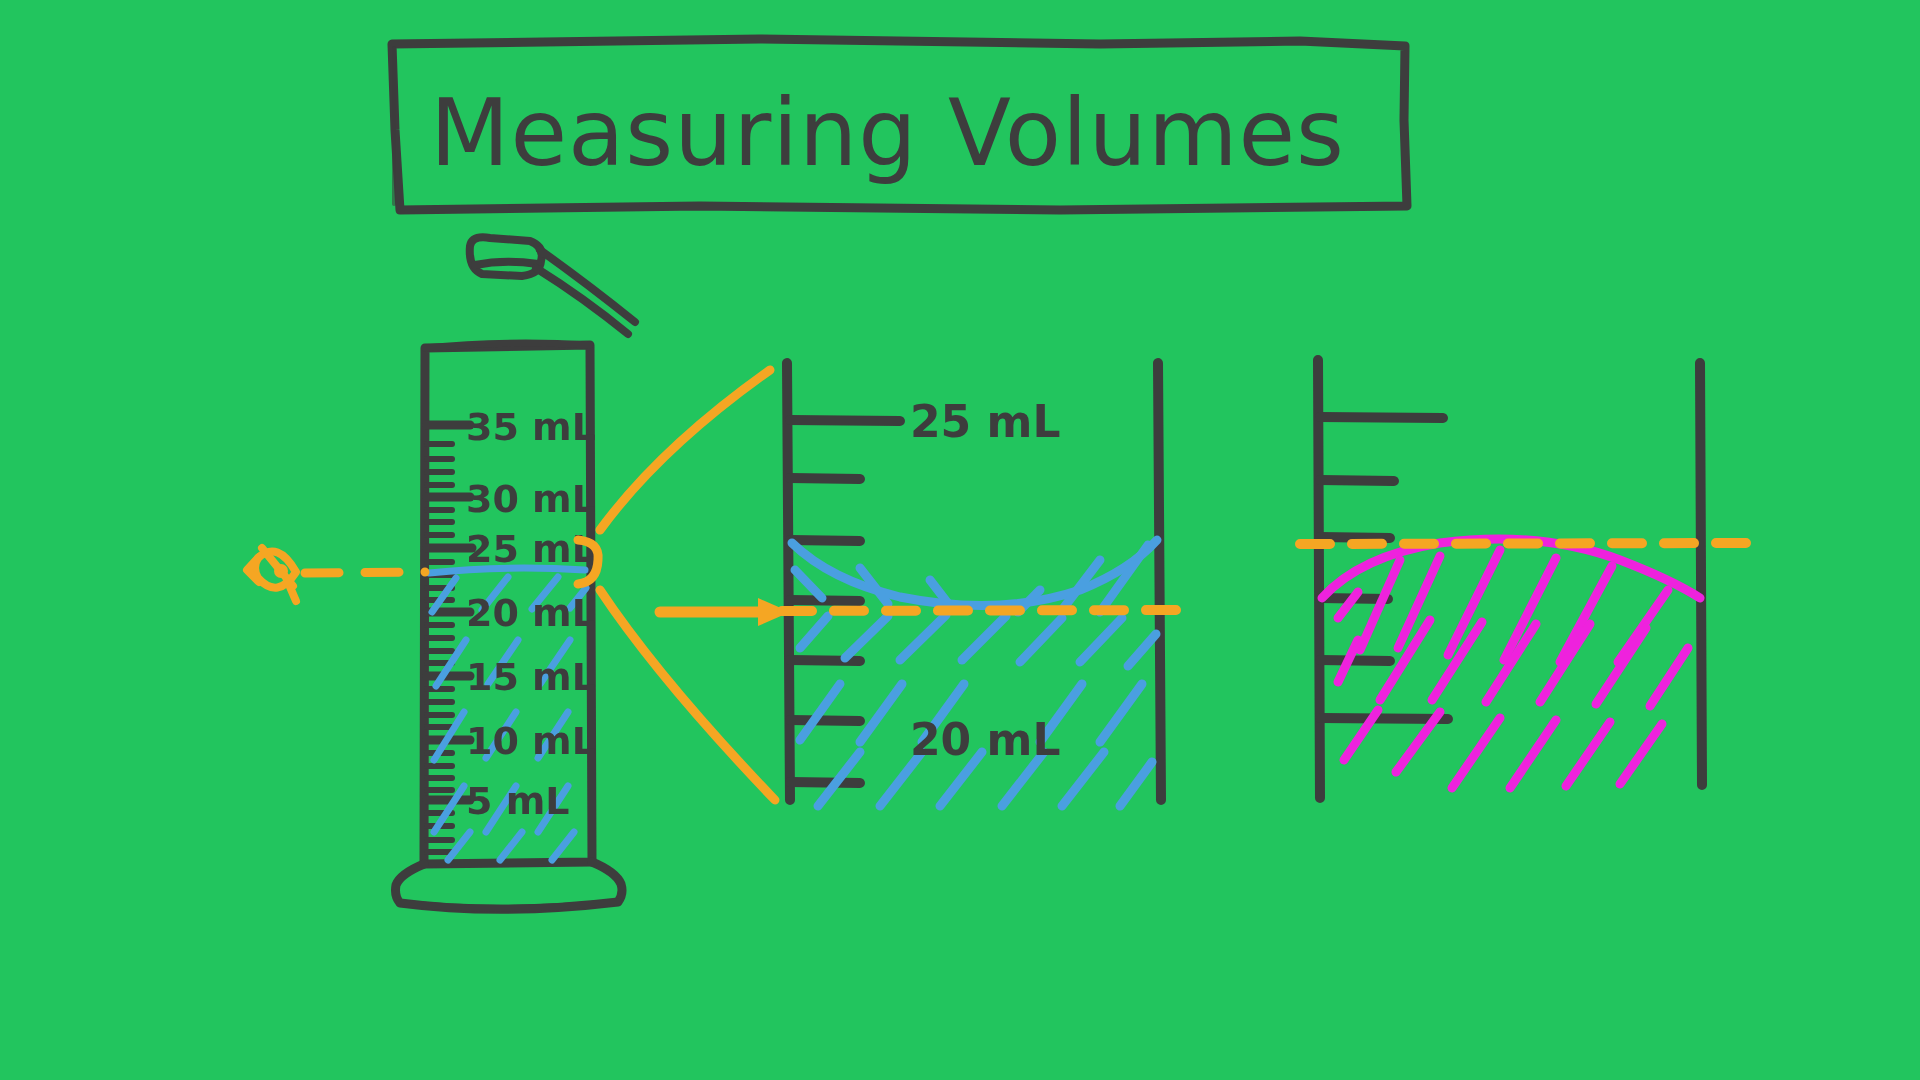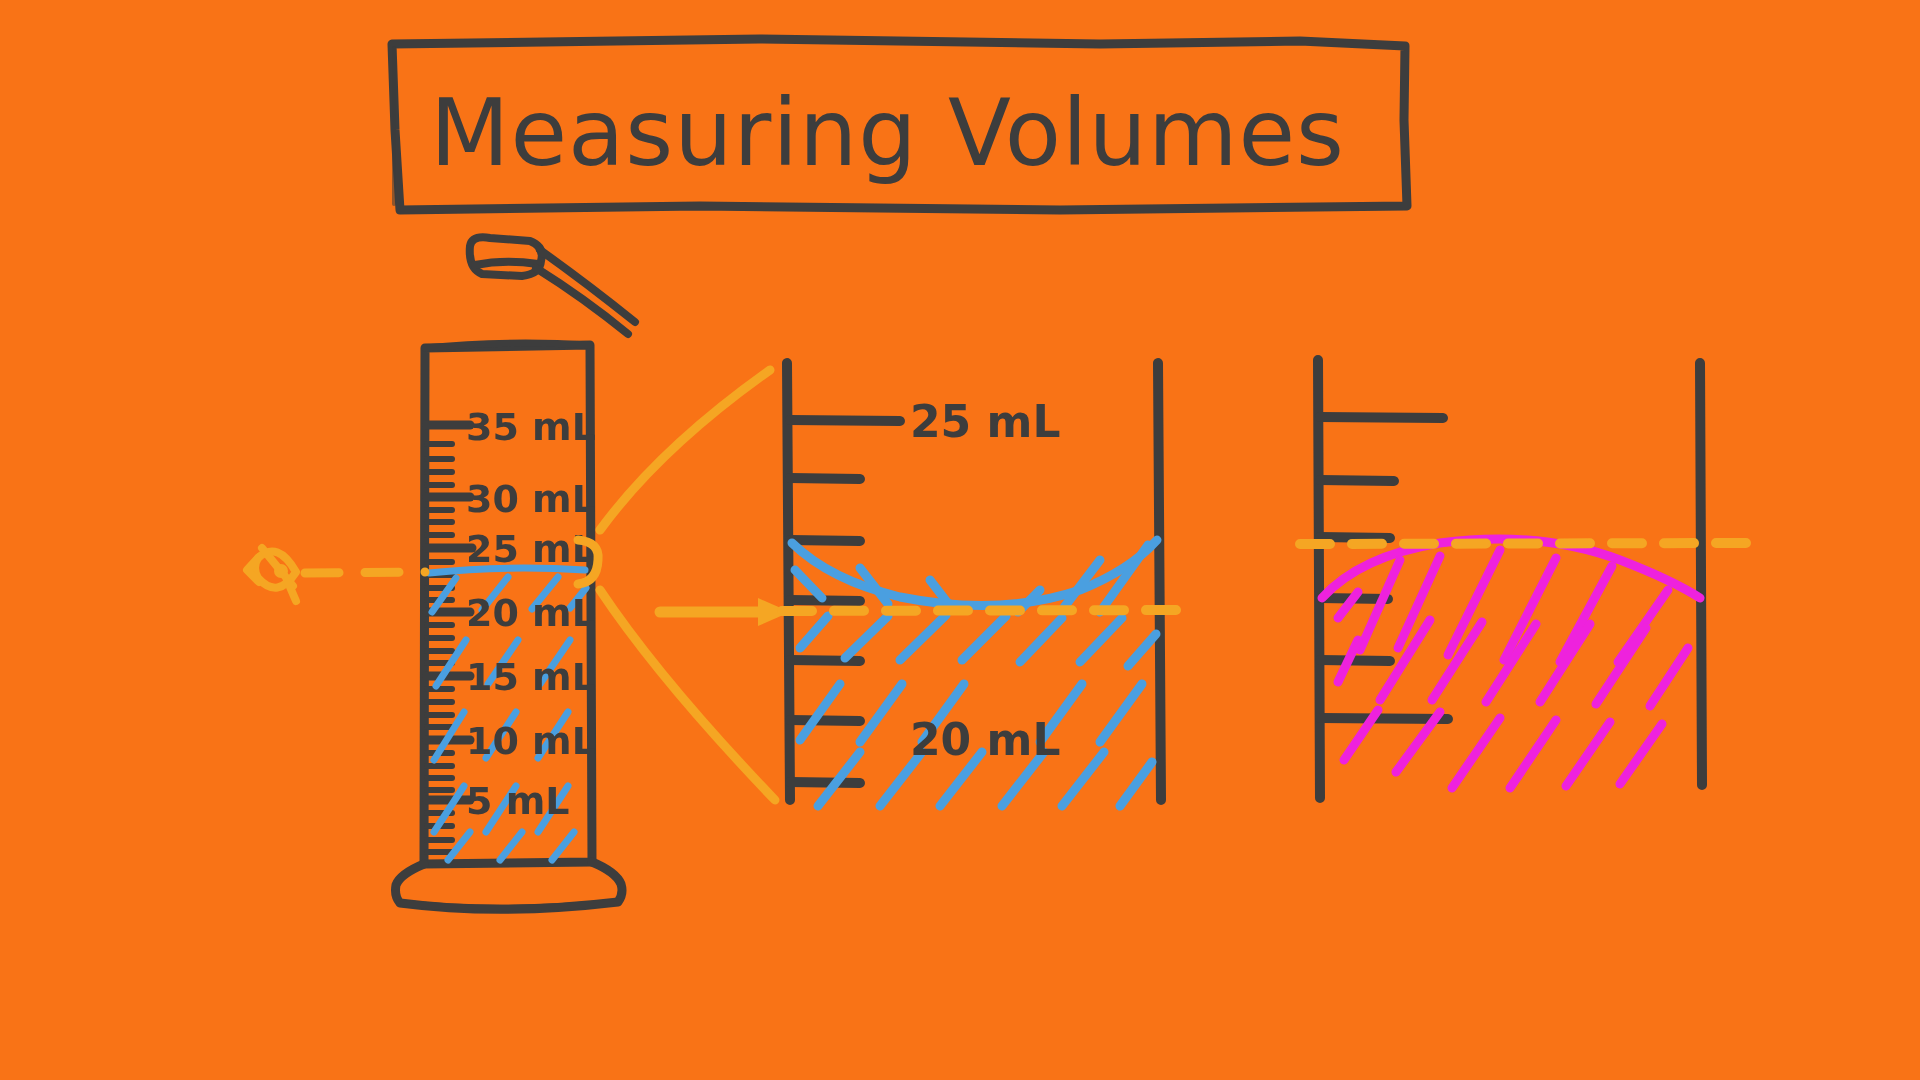--- a/index.html
+++ b/index.html
@@ -14,21 +14,21 @@
     overflow: hidden;
     font-family: "DejaVu Sans", sans-serif;
     position: relative;
   }
   #stage {
     position: absolute;
     left: 0;
     top: 0;
     width: 1920px;
     height: 1080px;
-    background: #f97316;
+    background: #22c55e;
   }
   svg#board {
     position: absolute;
     left: 0;
     top: 0;
     width: 1920px;
     height: 1080px;
     display: block;
   }
   .hand-text {

